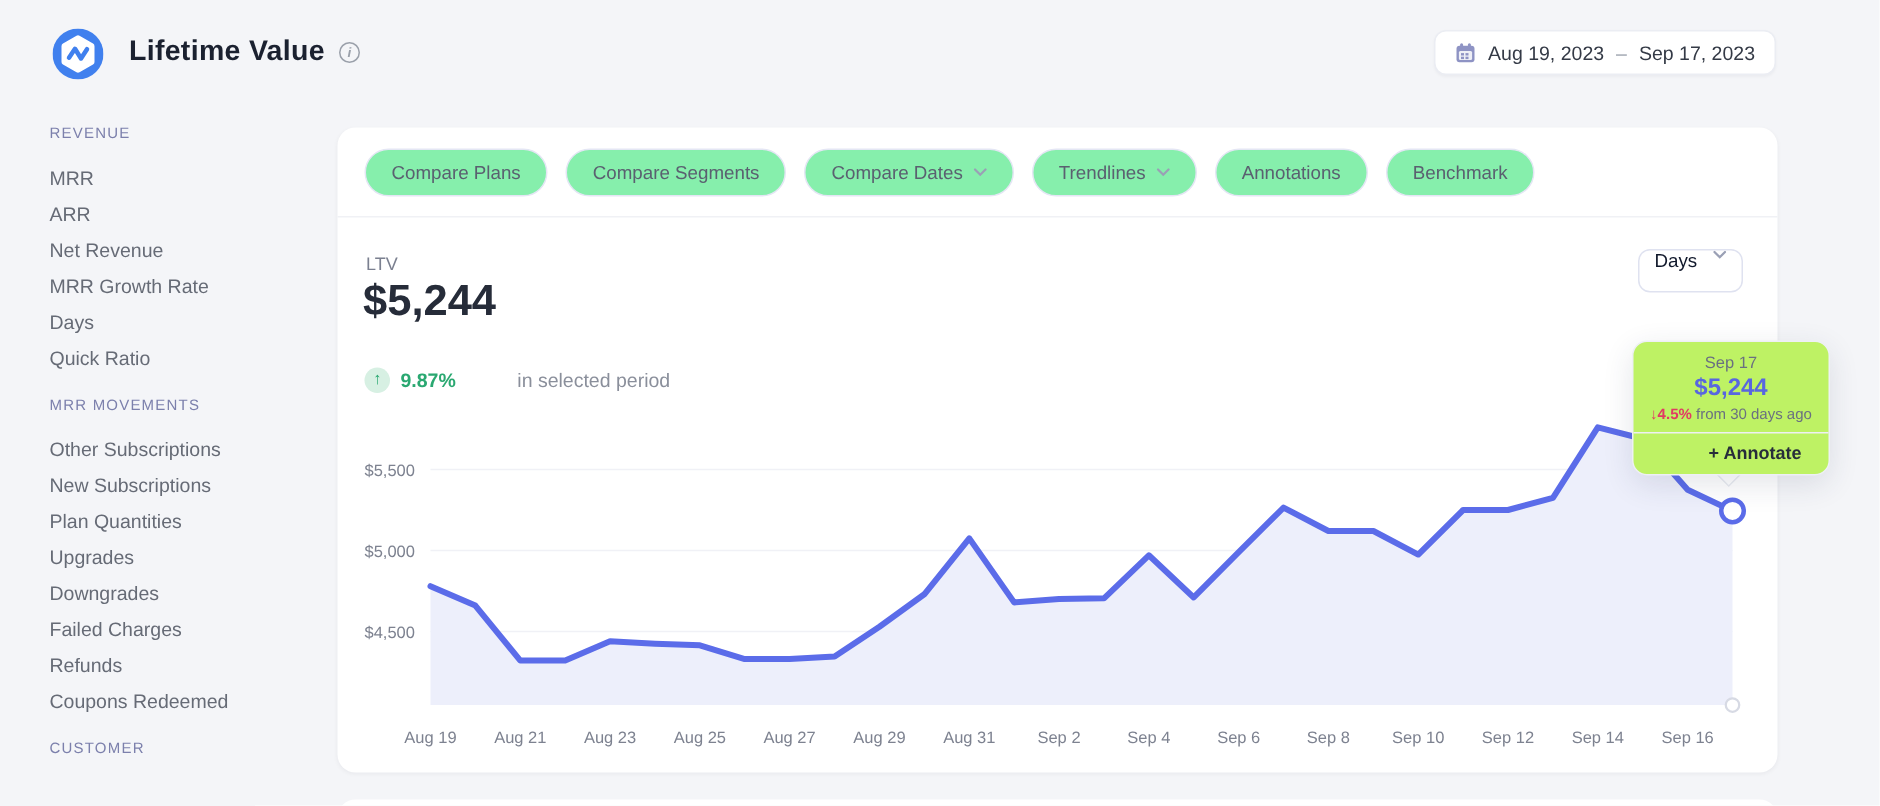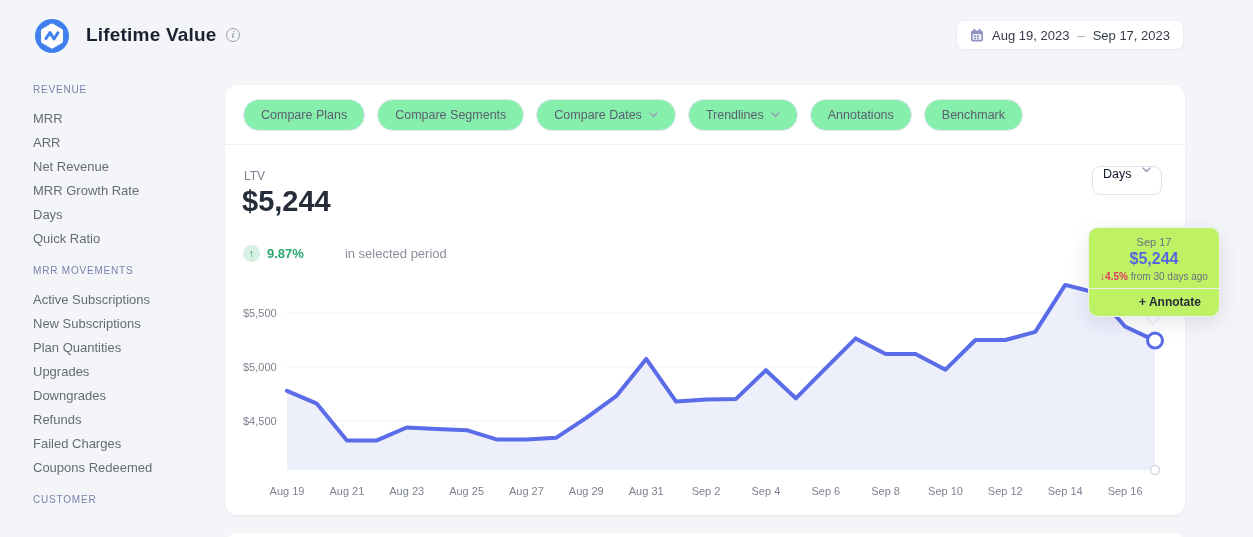--- a/index.html
+++ b/index.html
@@ -91,27 +91,27 @@
       <div class="side-title">REVENUE</div>
       <div class="side-item">MRR</div>
       <div class="side-item">ARR</div>
       <div class="side-item">Net Revenue</div>
       <div class="side-item">MRR Growth Rate</div>
       <div class="side-item">Days</div>
       <div class="side-item">Quick Ratio</div>
     </div>
     <div class="side-section">
       <div class="side-title">MRR MOVEMENTS</div>
-      <div class="side-item">Active Subscriptions</div>
+      <div class="side-item">Other Subscriptions</div>
       <div class="side-item">New Subscriptions</div>
       <div class="side-item">Plan Quantities</div>
       <div class="side-item">Upgrades</div>
       <div class="side-item">Downgrades</div>
+      <div class="side-item">Failed Charges</div>
       <div class="side-item">Refunds</div>
-      <div class="side-item">Failed Charges</div>
       <div class="side-item">Coupons Redeemed</div>
     </div>
     <div class="side-section">
       <div class="side-title">CUSTOMER</div>
     </div>
   </div>
 
   <div class="card">
     <div class="toolbar">
       <div class="pill-btn">

